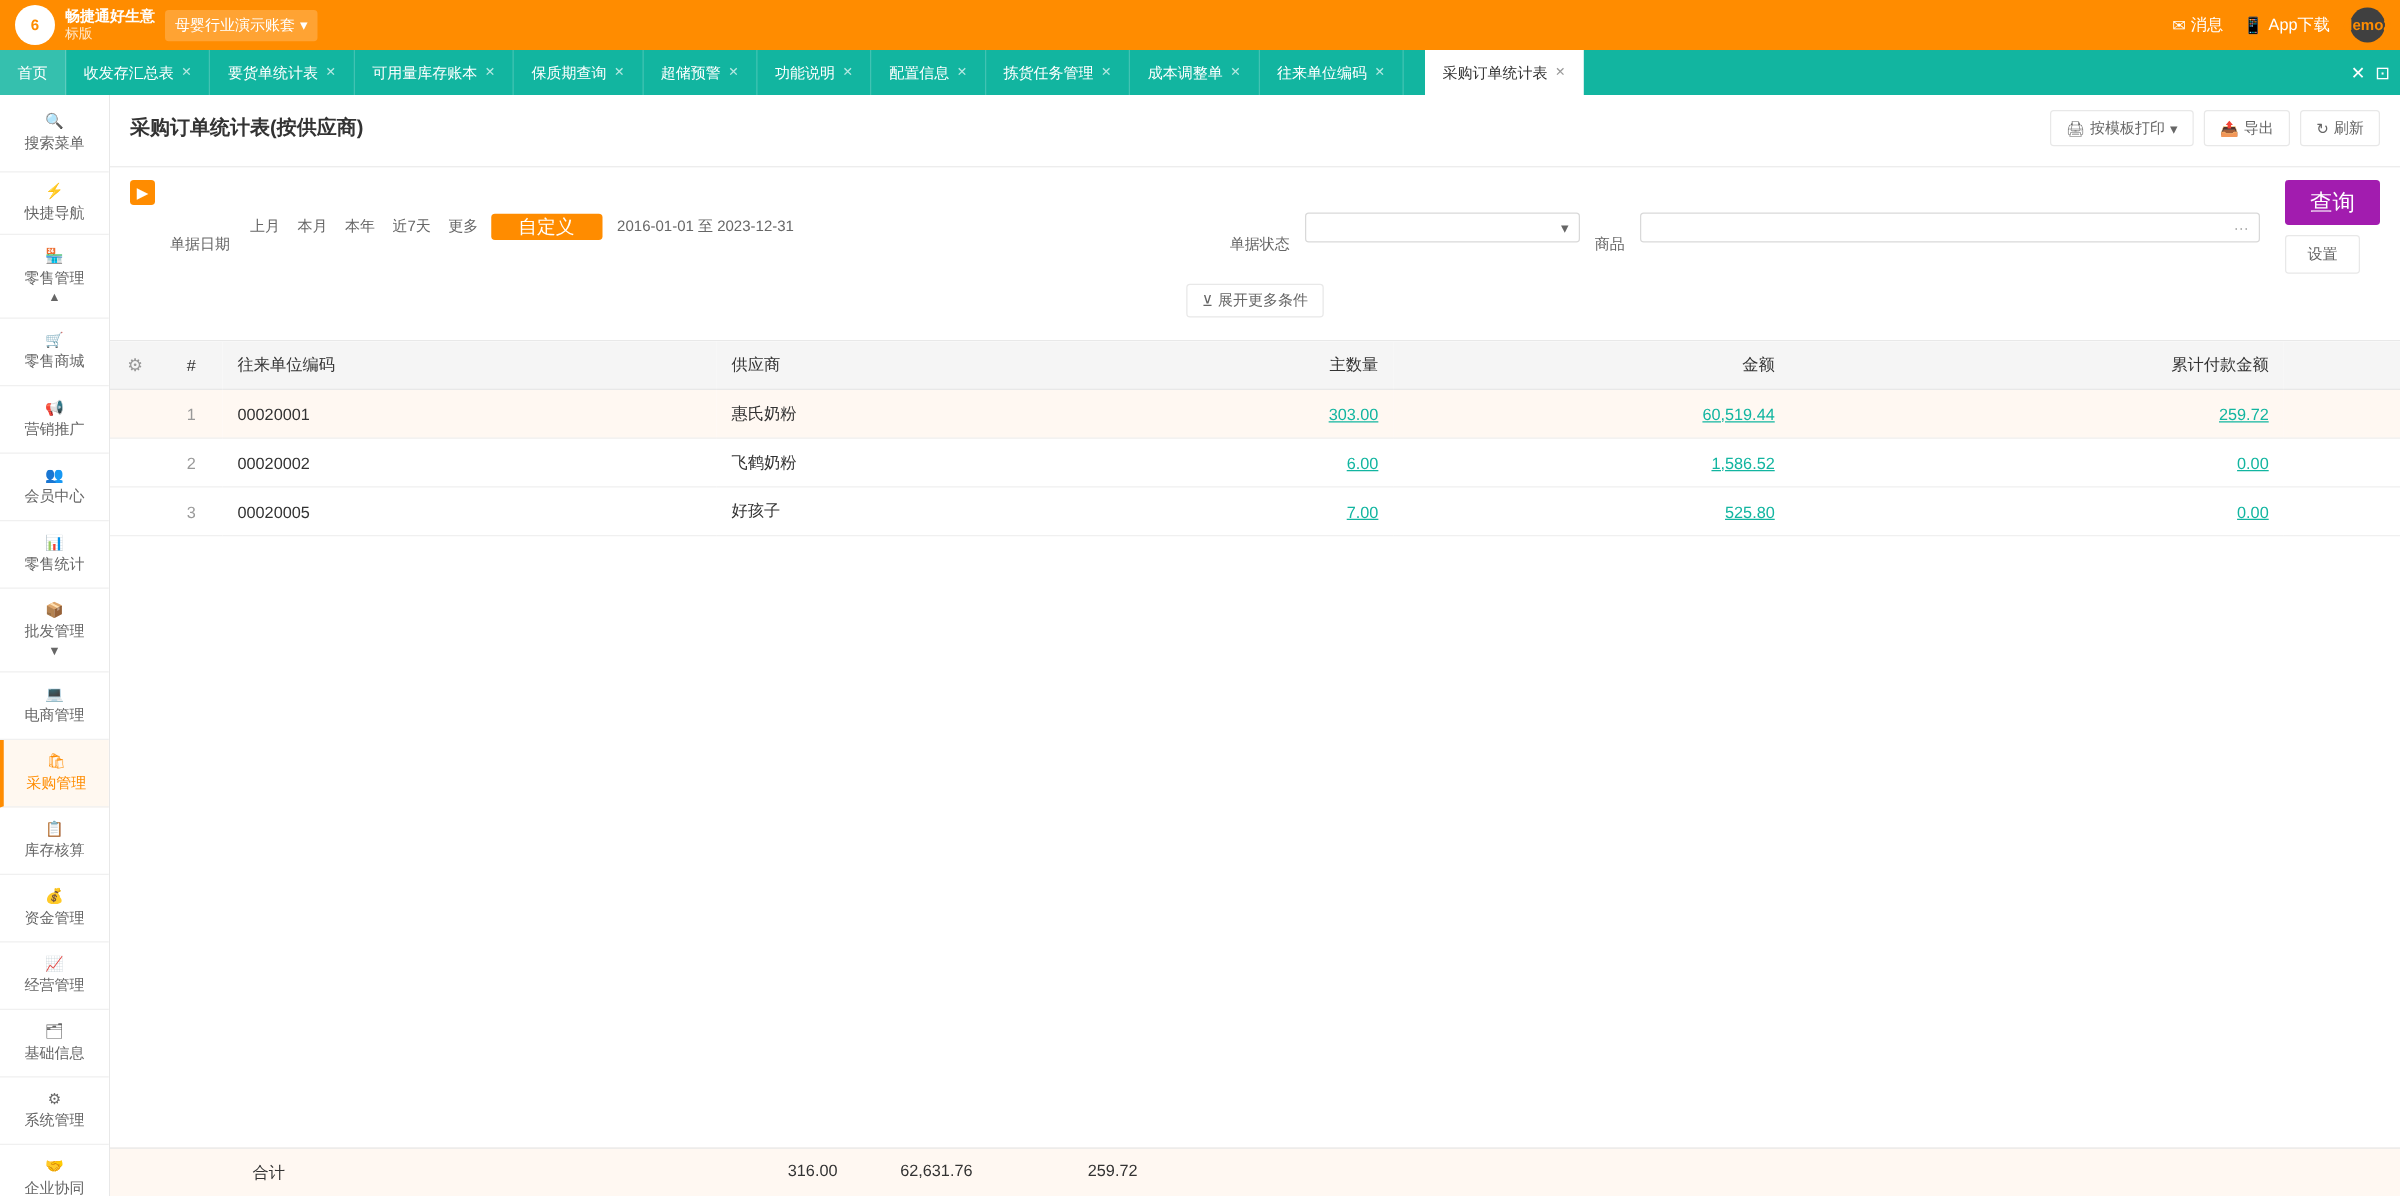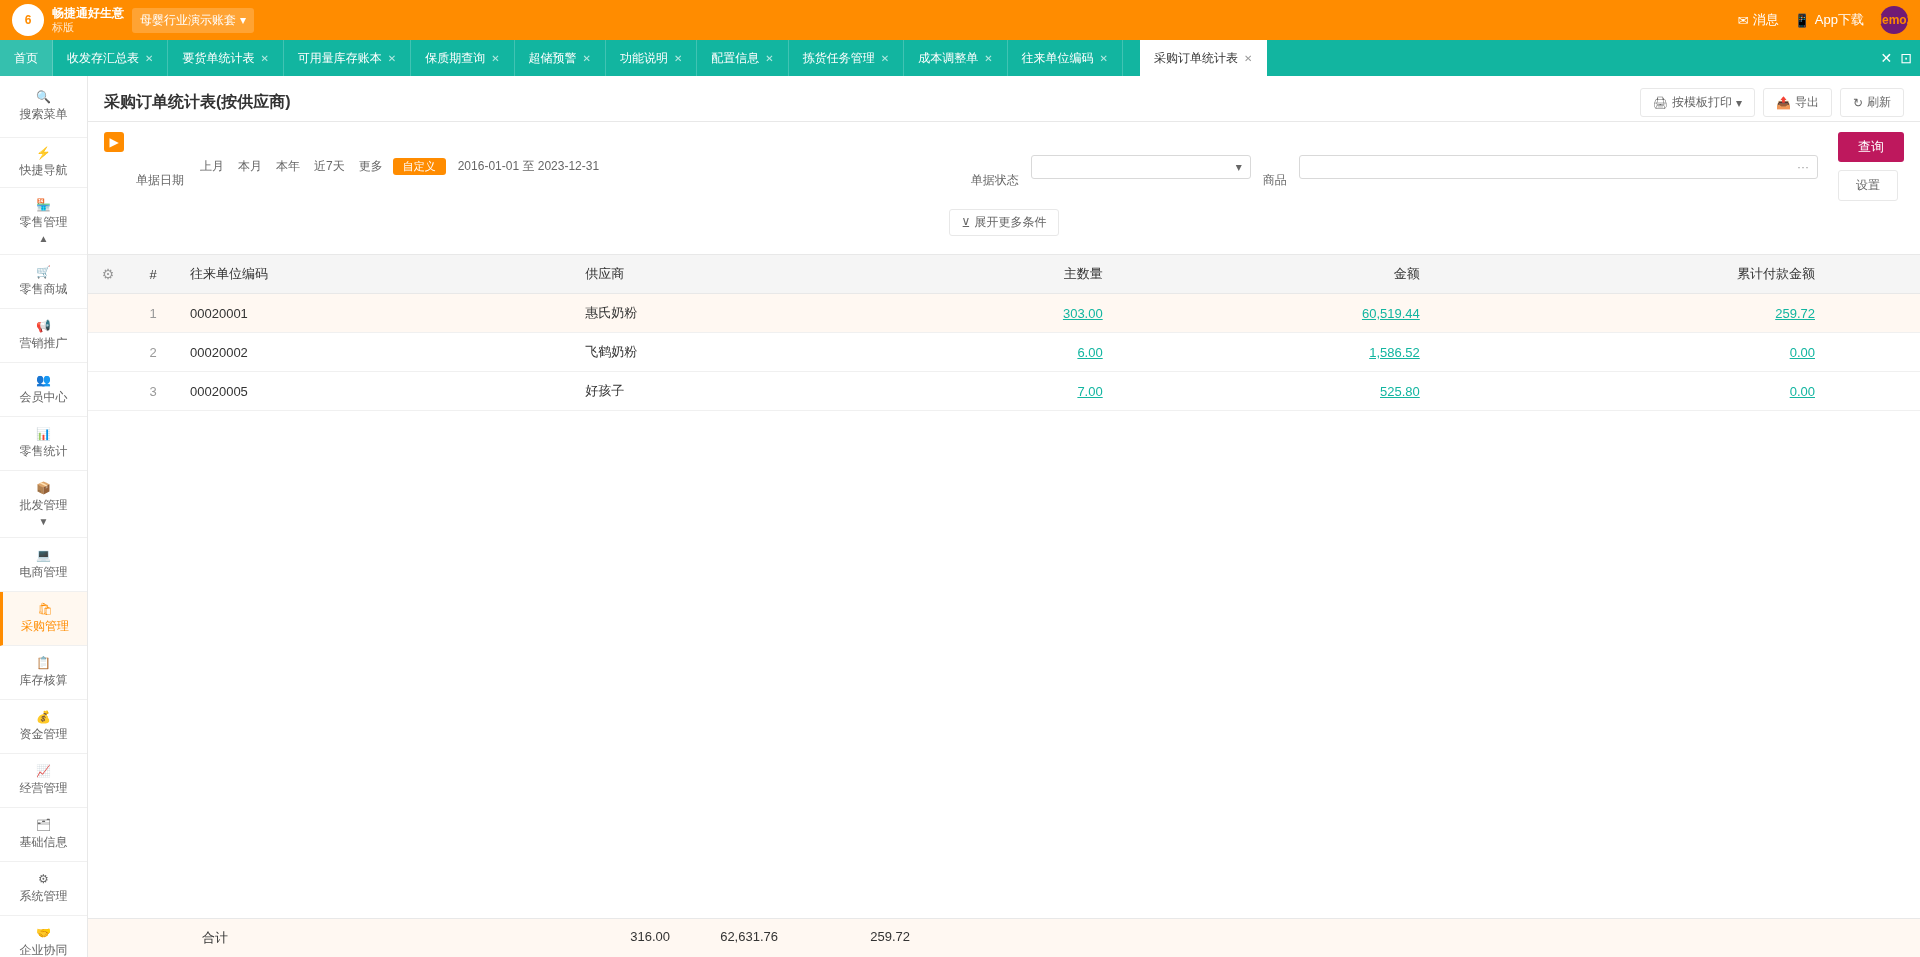--- a/index.html
+++ b/index.html
@@ -5,21 +5,21 @@
     * { box-sizing: border-box; margin: 0; padding: 0; }
     body { font-family: "Microsoft YaHei", "PingFang SC", sans-serif; font-size: 13px; background: #f5f5f5; display: flex; flex-direction: column; height: 957px; overflow: hidden; }
 
     
     .top-bar { height: 40px; background: #ff8c00; display: flex; align-items: center; justify-content: space-between; padding: 0 12px; flex-shrink: 0; }
     .top-bar-left { display: flex; align-items: center; gap: 8px; }
     .logo-icon { width: 32px; height: 32px; background: #fff; border-radius: 50%; display: flex; align-items: center; justify-content: center; font-size: 12px; font-weight: bold; color: #ff8c00; }
     .workspace-selector { background: rgba(255,255,255,0.2); border: none; color: #fff; padding: 4px 8px; border-radius: 3px; font-size: 12px; cursor: pointer; display: flex; align-items: center; gap: 4px; }
     .top-bar-right { display: flex; align-items: center; gap: 16px; color: #fff; font-size: 13px; }
     .top-bar-right span { cursor: pointer; display: flex; align-items: center; gap: 4px; }
-    .avatar { width: 28px; height: 28px; border-radius: 50%; background: #701a75; display: flex; align-items: center; justify-content: center; color: #ff8c00; font-weight: bold; font-size: 12px; }
+    .avatar { width: 28px; height: 28px; border-radius: 50%; background: #404040; display: flex; align-items: center; justify-content: center; color: #ff8c00; font-weight: bold; font-size: 12px; }
 
     
     .nav-tabs { height: 36px; background: #12b5a0; display: flex; align-items: center; padding: 0 0 0 0; flex-shrink: 0; overflow: hidden; }
     .nav-tab { height: 36px; padding: 0 14px; display: flex; align-items: center; gap: 4px; cursor: pointer; color: #fff; font-size: 12px; white-space: nowrap; border-right: 1px solid rgba(255,255,255,0.2); }
     .nav-tab.home { background: rgba(255,255,255,0.15); }
     .nav-tab.active { background: #fff; color: #333; margin-left: 17px; }
     .nav-tab .close-btn { font-size: 10px; color: rgba(255,255,255,0.7); margin-left: 2px; }
     .nav-tab.active .close-btn { color: #999; }
     .nav-tabs-end { margin-left: auto; display: flex; align-items: center; padding: 0 8px; gap: 8px; }
     .nav-tabs-end span { color: #fff; cursor: pointer; font-size: 16px; }
@@ -35,39 +35,39 @@
     .sidebar-item { width: 100%; background: none; border: none; color: #666; font-size: 12px; cursor: pointer; display: flex; flex-direction: column; align-items: center; gap: 2px; padding: 10px 4px; border-bottom: 1px solid #f0f0f0; }
     .sidebar-item.active { color: #ff8c00; background: #fff8f0; border-left: 3px solid #ff8c00; }
     .sidebar-item-group { width: 100%; background: none; border: none; color: #666; font-size: 12px; cursor: pointer; display: flex; flex-direction: column; align-items: center; gap: 2px; padding: 10px 4px; border-bottom: 1px solid #f0f0f0; }
     .sidebar-item-group.has-arrow { position: relative; }
     .sidebar-item-group .arrow { font-size: 10px; }
 
     
     .content-area { flex: 1; display: flex; flex-direction: column; overflow: hidden; background: #f5f5f5; }
 
     
-    .page-header { background: #fff; padding: 12px 16px 4px; border-bottom: 1px solid #e8e8e8; flex-shrink: 0; display: flex; align-items: center; justify-content: space-between; }
+    .page-header { background: #fff; padding: 12px 16px 16px; border-bottom: 1px solid #e8e8e8; flex-shrink: 0; display: flex; align-items: center; justify-content: space-between; }
     .page-title { font-size: 16px; font-weight: bold; color: #333; }
     .header-actions { display: flex; align-items: center; gap: 8px; }
     .btn-print { display: flex; align-items: center; gap: 4px; padding: 5px 12px; border: 1px solid #e8e8e8; background: #fff; color: #666; font-size: 12px; cursor: pointer; border-radius: 3px; }
     .btn-export { display: flex; align-items: center; gap: 4px; padding: 5px 12px; border: 1px solid #e8e8e8; background: #fff; color: #666; font-size: 12px; cursor: pointer; border-radius: 3px; }
     .btn-refresh { display: flex; align-items: center; gap: 4px; padding: 5px 12px; border: 1px solid #e8e8e8; background: #fff; color: #666; font-size: 12px; cursor: pointer; border-radius: 3px; }
 
     
     .filter-area { background: #fff; padding: 10px 16px; border-bottom: 1px solid #e8e8e8; flex-shrink: 0; }
     .filter-row { display: flex; align-items: center; gap: 12px; flex-wrap: wrap; margin-bottom: 8px; }
     .filter-row:last-child { margin-bottom: 0; }
     .filter-label { color: #666; font-size: 12px; white-space: nowrap; margin-top: 28px; }
     .date-shortcuts { display: flex; gap: 6px; align-items: center; }
     .date-shortcut { font-size: 12px; color: #666; cursor: pointer; padding: 2px 4px; }
-    .date-badge { background: #ff8c00; color: #fff; font-size: 11px; padding: 1px 10px; border-radius: 3px; cursor: pointer; }
+    .date-badge { background: #ff8c00; color: #fff; font-size: 15px; padding: 1px 22px; border-radius: 3px; cursor: pointer; }
     .date-range { font-size: 12px; color: #666; }
     .filter-select { border: 1px solid #d9d9d9; padding: 4px 8px; font-size: 12px; border-radius: 3px; min-width: 200px; color: #666; background: #fff; cursor: pointer; display: flex; align-items: center; justify-content: space-between; }
     .expand-btn { display: flex; align-items: center; gap: 4px; color: #666; font-size: 12px; cursor: pointer; border: 1px solid #e8e8e8; padding: 4px 12px; border-radius: 3px; background: #fff; }
-    .btn-query { background: #be185d; color: #fff; border: none; padding: 6px 20px; border-radius: 3px; font-size: 13px; cursor: pointer; }
+    .btn-query { background: #a21caf; color: #fff; border: none; padding: 6px 20px; border-radius: 3px; font-size: 18px; cursor: pointer; }
     .btn-settings { background: #fff; color: #666; border: 1px solid #e8e8e8; padding: 6px 12px; border-radius: 3px; font-size: 12px; cursor: pointer; margin-top: 4px; display: block; width: 60px; }
     .filter-toggle-icon { width: 20px; height: 20px; background: #ff8c00; color: #fff; border-radius: 3px; display: flex; align-items: center; justify-content: center; cursor: pointer; font-size: 12px; flex-shrink: 0; }
 
     
     .table-area { flex: 1; overflow: auto; background: #fff; margin: 0; }
     table { width: 100%; border-collapse: collapse; }
     thead tr { background: #f5f5f5; }
     th { padding: 10px 12px; text-align: left; font-size: 13px; font-weight: 500; color: #333; border-bottom: 1px solid #e8e8e8; white-space: nowrap; }
     th.center, td.center { text-align: center; }
     th.right, td.right { text-align: right; }

